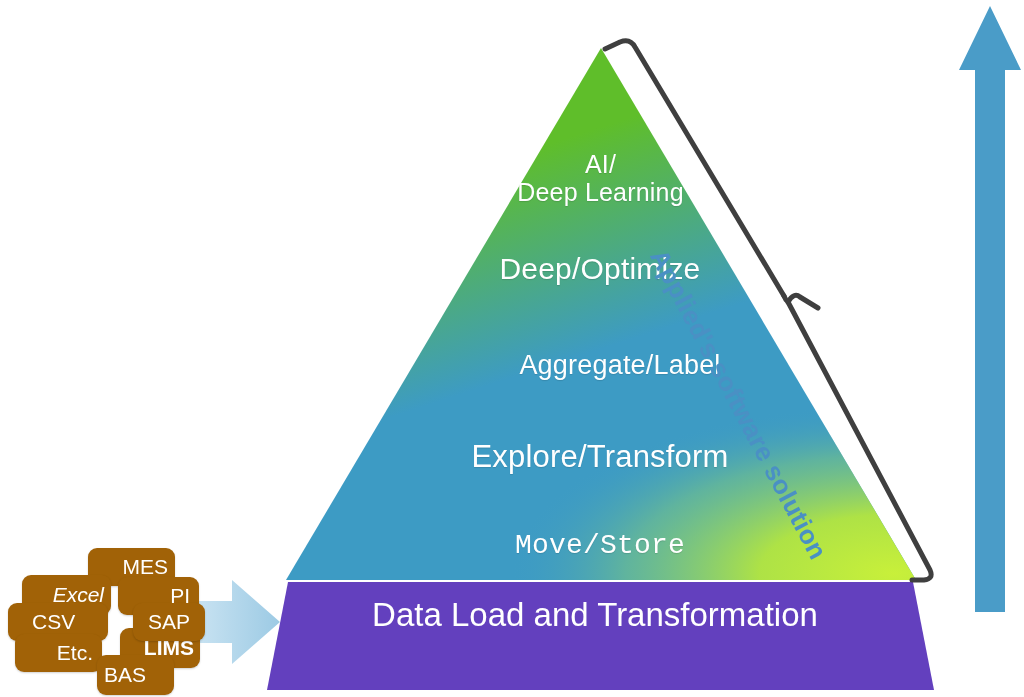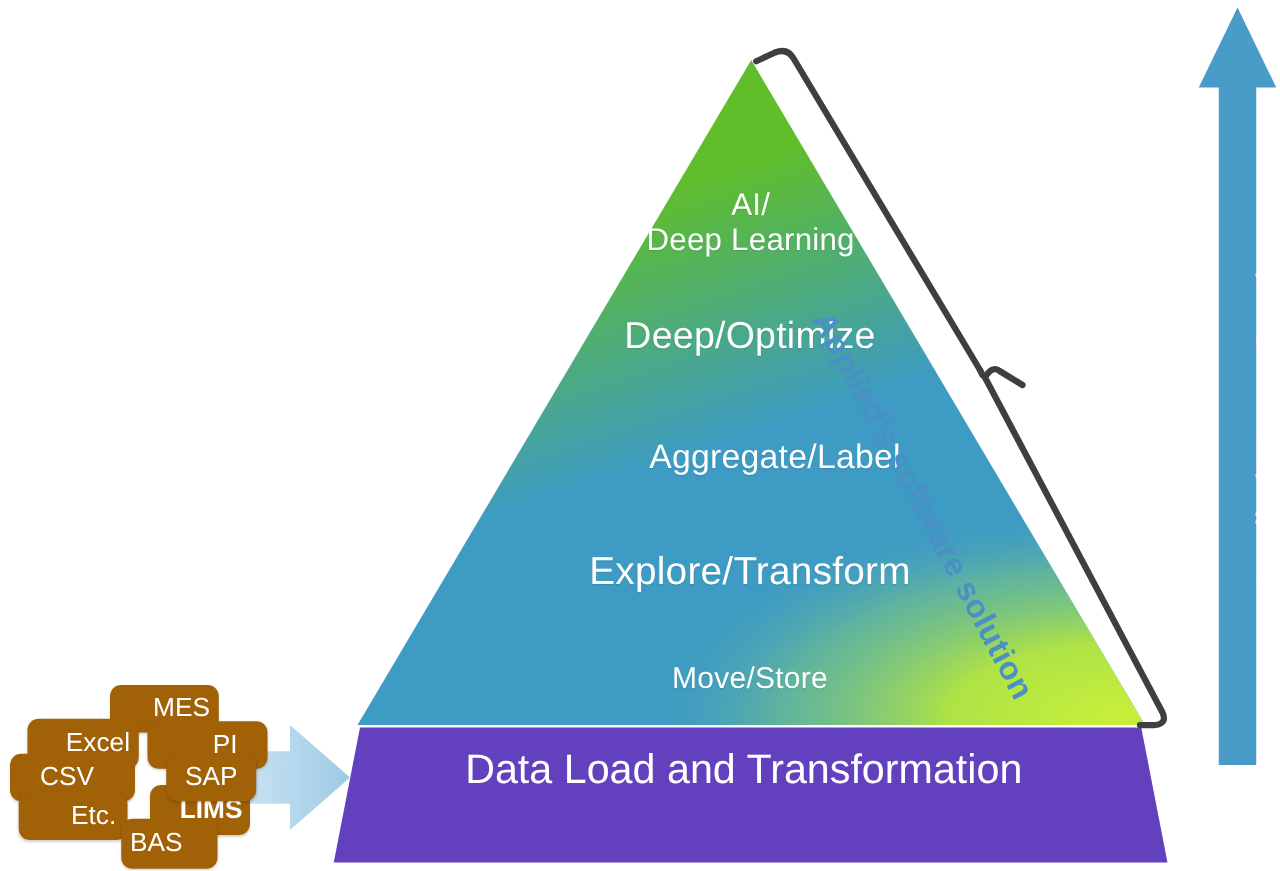--- a/index.html
+++ b/index.html
@@ -23,42 +23,42 @@
     line-height:1.12;
     letter-spacing:.2px;
     text-shadow:0 1px 1px rgba(0,0,0,.12);
   }
   .pyr-label.two-line{white-space:normal;}
 
   #lbl-ai{left:453px;top:150px;width:295px;font-size:25px;}
   #lbl-learn{left:420px;top:252px;width:360px;font-size:30px;}
   #lbl-agg{left:420px;top:350px;width:400px;font-size:27px;}
   #lbl-exp{left:390px;top:440px;width:420px;font-size:31px;}
-  #lbl-move{left:400px;top:530px;width:400px;font-size:24px;}
+  #lbl-move{left:400px;top:530px;width:400px;font-size:28px;font-family:Liberation Mono, monospace;}
 
   #lbl-base{
     position:absolute;left:270px;top:596px;width:650px;
     color:#ffffff;font-size:33px;text-align:center;white-space:nowrap;
   }
 
   .src-box{
     position:absolute;
     background:#a16207;
     border-radius:9px;
     color:#ffffff;
     font-size:21px;
     display:flex;
     align-items:center;
     justify-content:center;
     box-shadow:0 1px 2px rgba(0,0,0,.18);
     pointer-events:auto;
   }
   #box-mes {left:88px; top:548px; width:80px; height:38px; justify-content:flex-end; padding-right:7px;}
-  #box-excel{left:22px; top:575px; width:82px; height:40px; justify-content:flex-end; padding-right:7px;}
-  #box-pi  {left:118px;top:577px; width:72px; height:38px; justify-content:flex-end; padding-right:24px;}
+  #box-excel{left:22px; top:575px; width:82px; height:40px; justify-content:flex-end; padding-right:7px;font-style:italic;}
+  #box-pi  {left:118px;top:577px; width:72px; height:38px; justify-content:flex-end; padding-right:9px;}
   #box-csv {left:8px;  top:603px; width:76px; height:38px; justify-content:flex-start; padding-left:24px;}
   #box-sap {left:133px;top:603px; width:72px; height:38px; justify-content:center;}
   #box-lims{left:120px;top:628px; width:74px; height:40px; justify-content:flex-end; padding-right:6px;font-weight:bold;}
   #box-etc {left:15px; top:634px; width:78px; height:38px; justify-content:flex-end; padding-right:9px;}
   #box-bas {left:97px; top:655px; width:70px; height:40px; justify-content:flex-start; padding-left:7px;}
 
   #bracket-label{
     position:absolute;
     left:657px; top:236px;
     width:380px;

